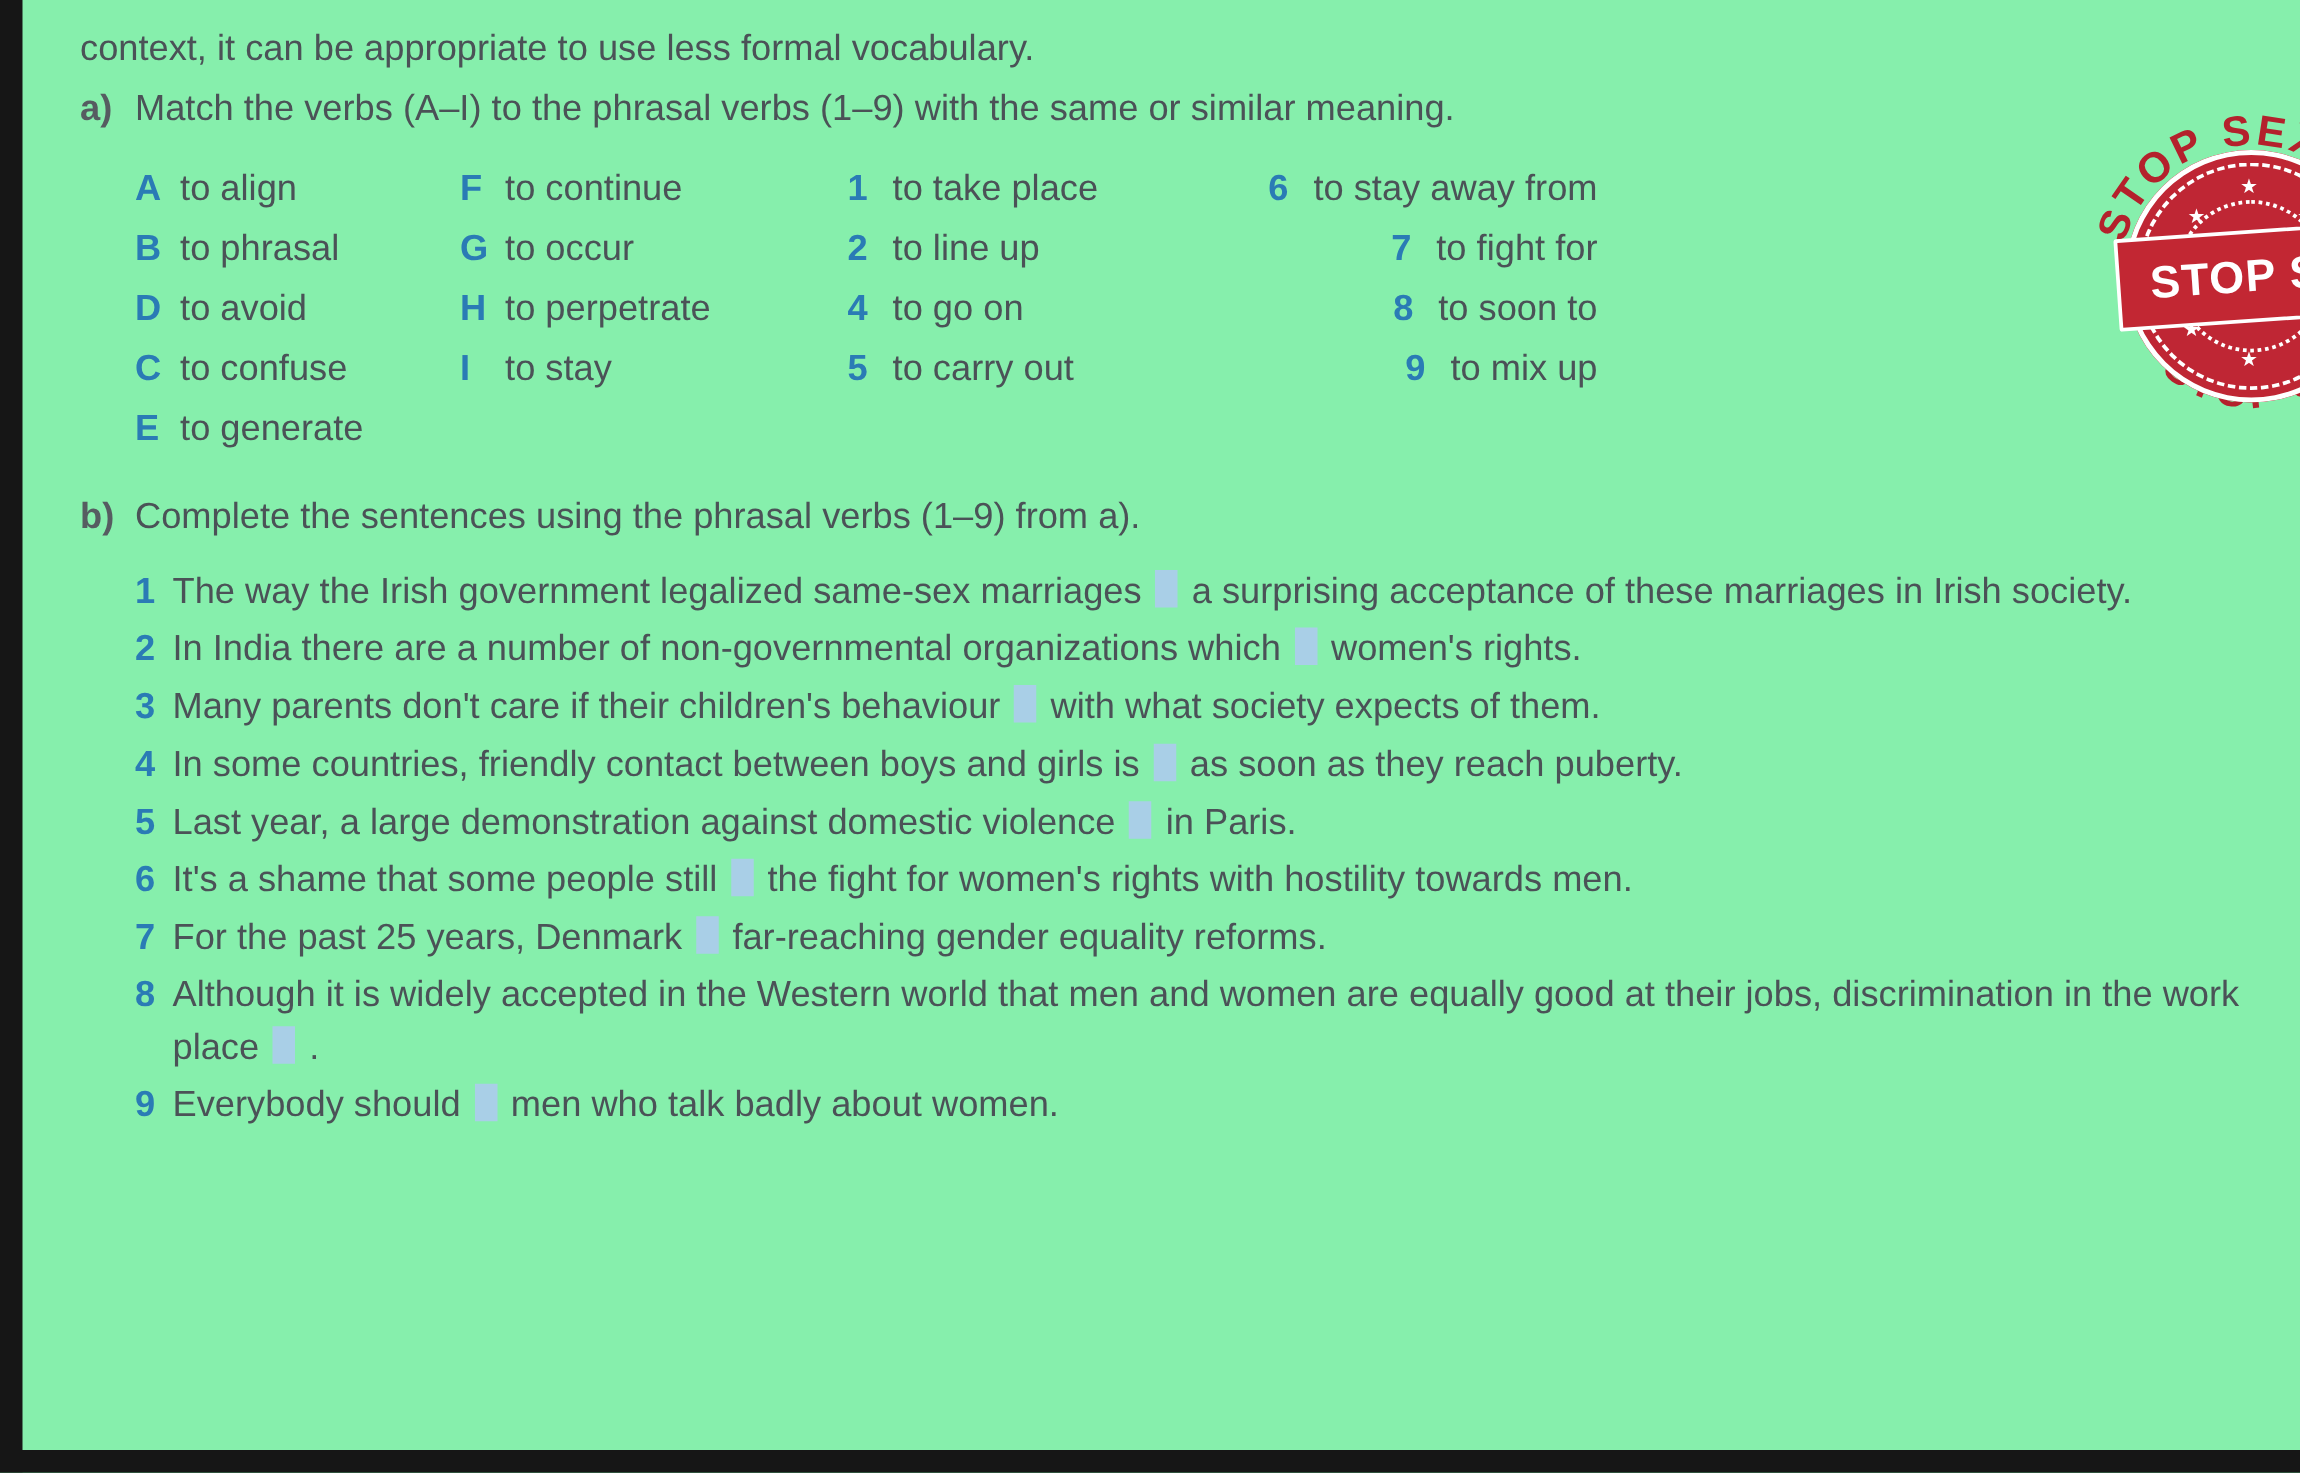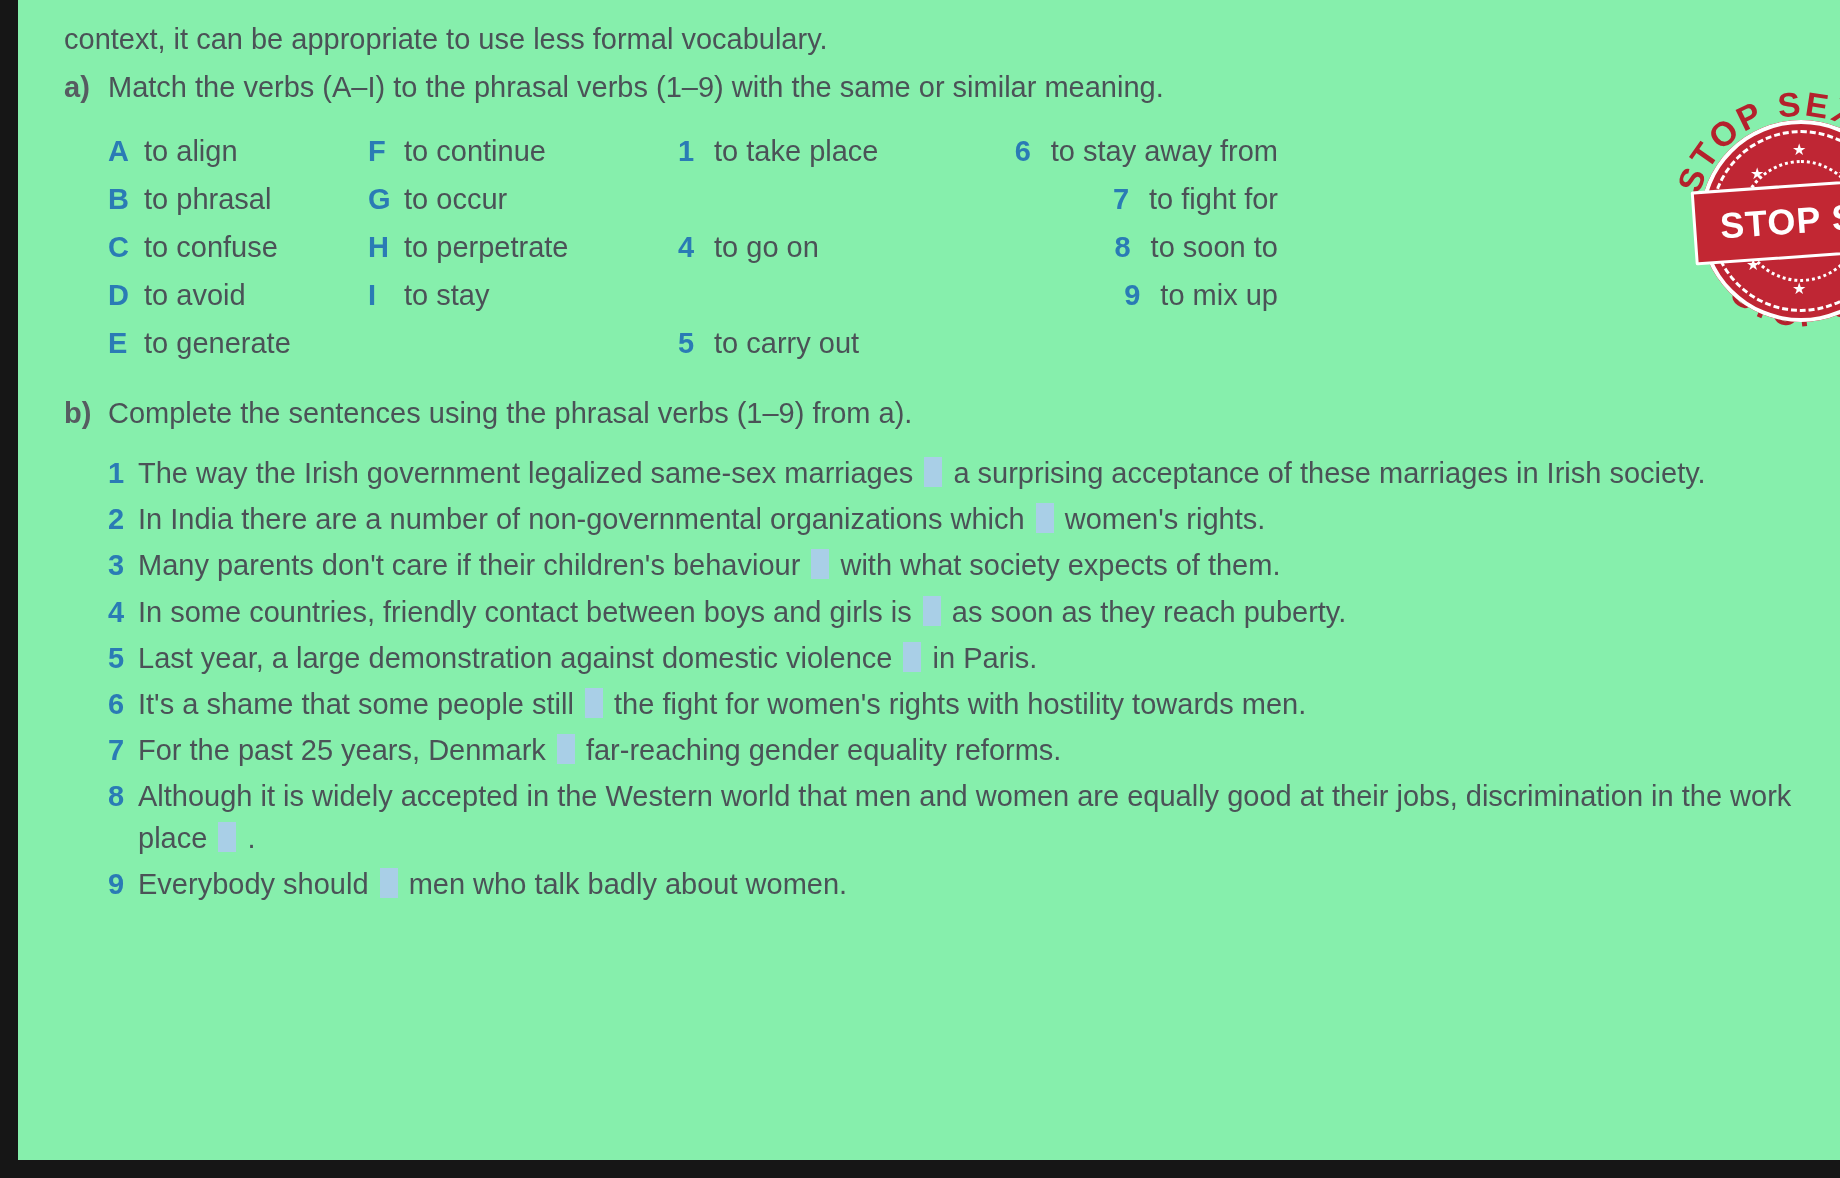--- a/index.html
+++ b/index.html
@@ -43,21 +43,21 @@
     margin-top: 22px;
     padding-left: 44px;
   }
   .col {
     display: flex;
     flex-direction: column;
     gap: 6px;
   }
   .col1 { width: 260px; }
   .col2 { width: 310px; }
-  .col3 { width: 260px; justify-content: space-between; }
+  .col3 { width: 260px; }
   .col4 { width: 340px; align-items: flex-end; }
   .item {
     white-space: nowrap;
   }
   .k {
     color: #2a7bb5;
     font-weight: 600;
     display: inline-block;
     min-width: 28px;
   }
@@ -162,32 +162,33 @@
 
   <div class="task-row">
     <div class="task-letter">a)</div>
     <div class="task-text">Match the verbs (A–I) to the phrasal verbs (1–9) with the same or similar meaning.</div>
   </div>
 
   <div class="verbs-area">
     <div class="col col1" id="col-v1">
         <div class="item"><span class="k">A</span><span> to align</span></div>
         <div class="item"><span class="k">B</span><span> to phrasal</span></div>
+        <div class="item"><span class="k">D</span><span> to avoid</span></div>
         <div class="item"><span class="k">C</span><span> to confuse</span></div>
-        <div class="item"><span class="k">D</span><span> to avoid</span></div>
         <div class="item"><span class="k">E</span><span> to generate</span></div>
       </div>
     <div class="col col2" id="col-v2">
         <div class="item"><span class="k">F</span><span> to continue</span></div>
         <div class="item"><span class="k">G</span><span> to occur</span></div>
         <div class="item"><span class="k">H</span><span> to perpetrate</span></div>
         <div class="item"><span class="k">I</span><span> to stay</span></div>
       </div>
     <div class="col col3" id="col-p1">
         <div class="item"><span class="k">1</span><span> to take place</span></div>
+        <div class="item"><span class="k">2</span><span> to line up</span></div>
         <div class="item"><span class="k">4</span><span> to go on</span></div>
         <div class="item"><span class="k">5</span><span> to carry out</span></div>
       </div>
     <div class="col col4" id="col-p2">
         <div class="item"><span class="k">6</span><span> to stay away from</span></div>
         <div class="item"><span class="k">7</span><span> to fight for</span></div>
         <div class="item"><span class="k">8</span><span> to soon to</span></div>
         <div class="item"><span class="k">9</span><span> to mix up</span></div>
       </div>
   </div>

